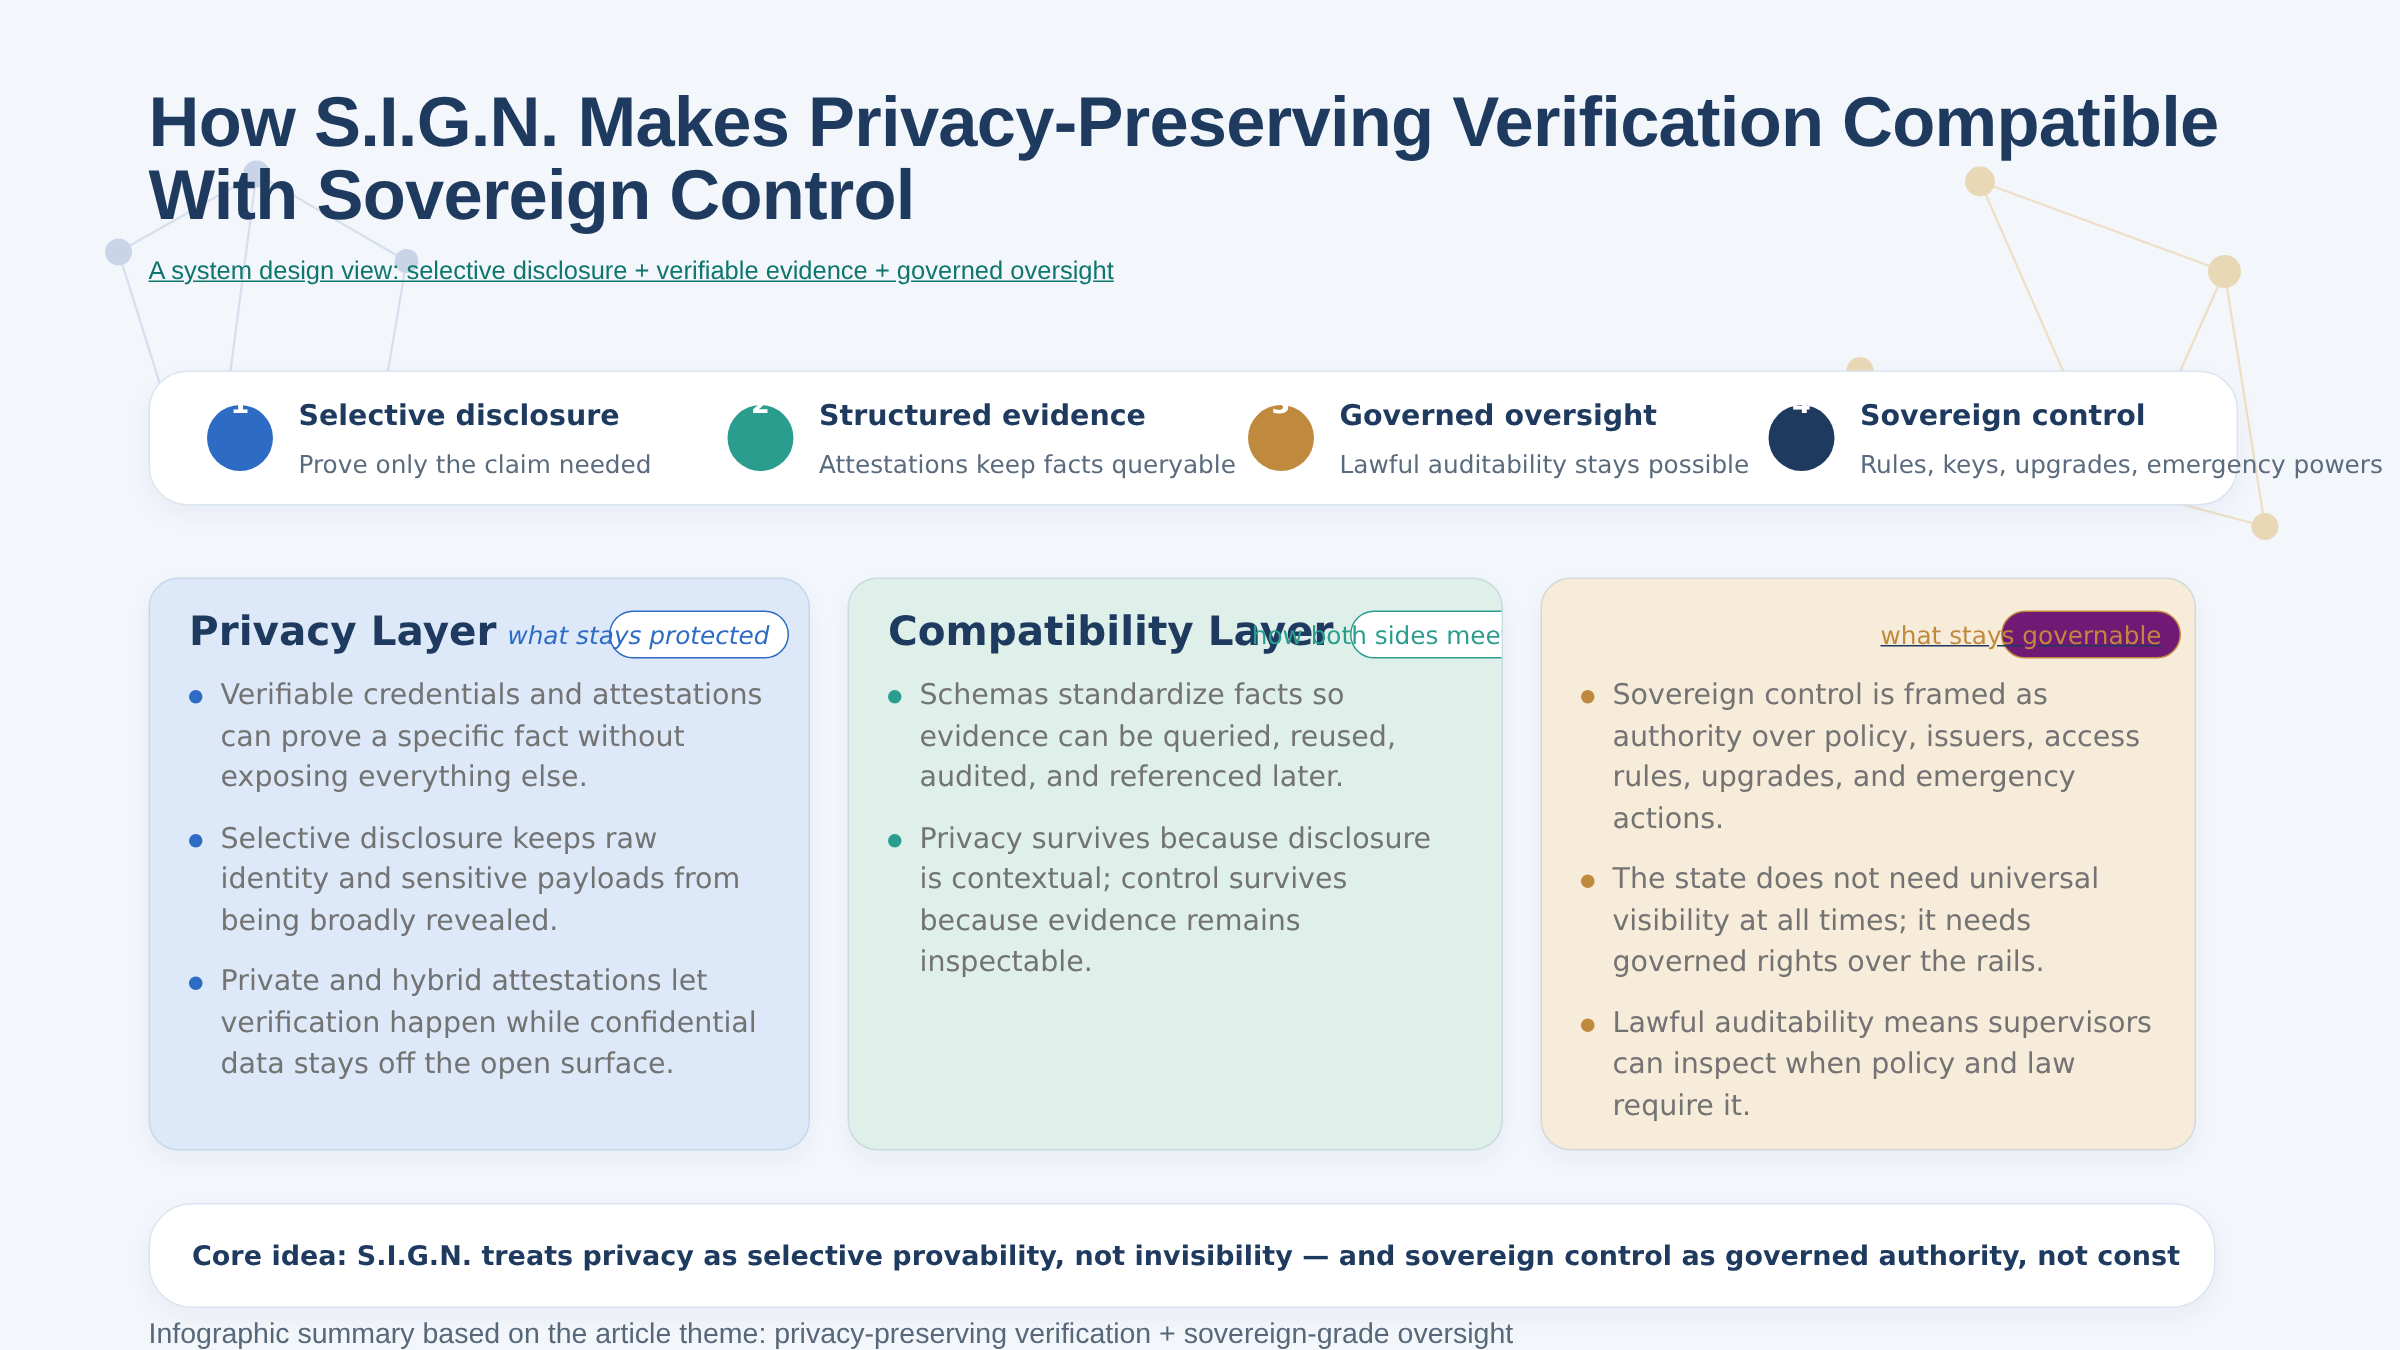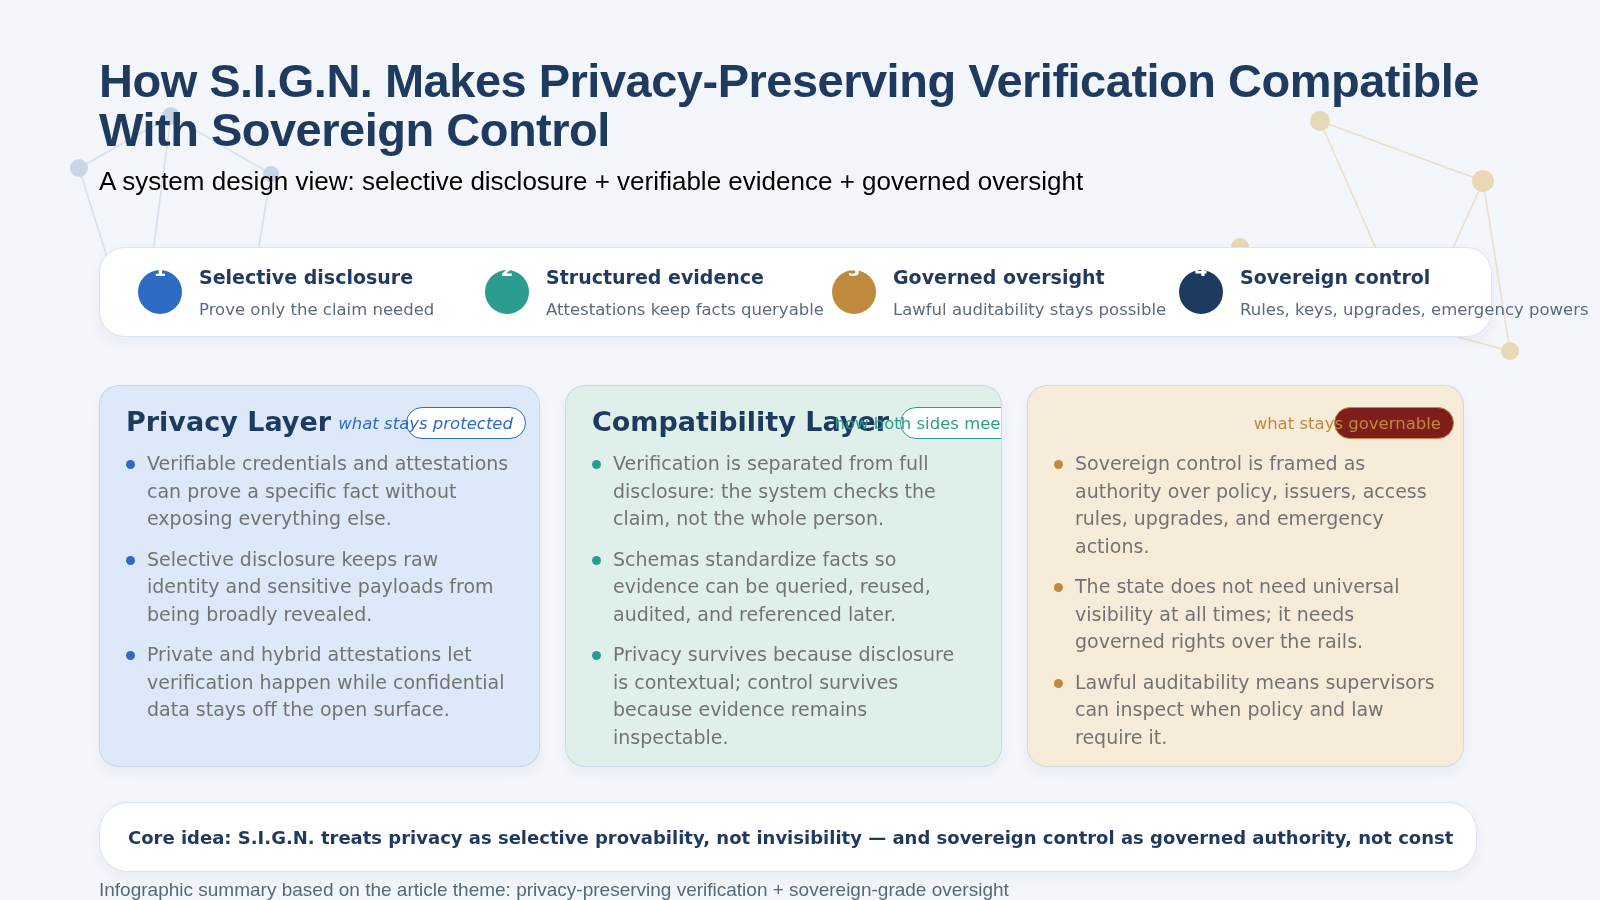--- a/index.html
+++ b/index.html
@@ -19,23 +19,24 @@
     font-weight:bold;
     font-size:47px;
     line-height:49px;
     letter-spacing:-0.5px;
     color:#1e3a5f;
     max-width:1420px;
   }
   p.subtitle {
     margin-top:14px;
     font-family:"Liberation Sans", sans-serif;
-    font-size:26px;
+    font-size:17px;
     line-height:26px;
-    color:#000000;
+    color:#0f766e;
+    text-decoration:underline;
   }
 
   
   .steps {
     margin-top:53px;
     width:1393px; height:90px;
     background:#ffffff;
     border:1px solid #dbe4f1;
     border-radius:26px;
     box-shadow:0 6px 16px rgba(40,70,120,0.05);
@@ -219,29 +220,28 @@
     </section>
 
     <section class="card" style="background-color: rgb(222, 240, 233);">
       <div class="card-head">
         <h2 class="card-title">Compatibility Layer</h2>
         <div class="badge" style="border-color: rgb(42, 157, 143); background-color: rgb(255, 255, 255); margin-left: 28px;">
           <span class="badge-text" style="color: rgb(42, 157, 143);">how both sides meet</span>
         </div>
       </div>
       <ul class="bullets" style="--accent: #2a9d8f;">
-        <li>Verification is separated from full disclosure: the system checks the claim, not the whole person.</li>
         <li>Schemas standardize facts so evidence can be queried, reused, audited, and referenced later.</li>
         <li>Privacy survives because disclosure is contextual; control survives because evidence remains inspectable.</li>
       </ul>
     </section>
 
     <section class="card" style="background-color: rgb(247, 236, 218);">
       <div class="card-head">
-        <div class="badge" style="border-color: rgb(192, 138, 62); background-color: #7f1d1d;">
+        <div class="badge" style="border-color: rgb(192, 138, 62); background-color: #701a75; text-decoration: underline;">
           <span class="badge-text" style="color: rgb(192, 138, 62);">what stays governable</span>
         </div>
       </div>
       <ul class="bullets" style="--accent: #c08a3e;">
         <li>Sovereign control is framed as authority over policy, issuers, access rules, upgrades, and emergency actions.</li>
         <li>The state does not need universal visibility at all times; it needs governed rights over the rails.</li>
         <li>Lawful auditability means supervisors can inspect when policy and law require it.</li>
       </ul>
     </section>
 

